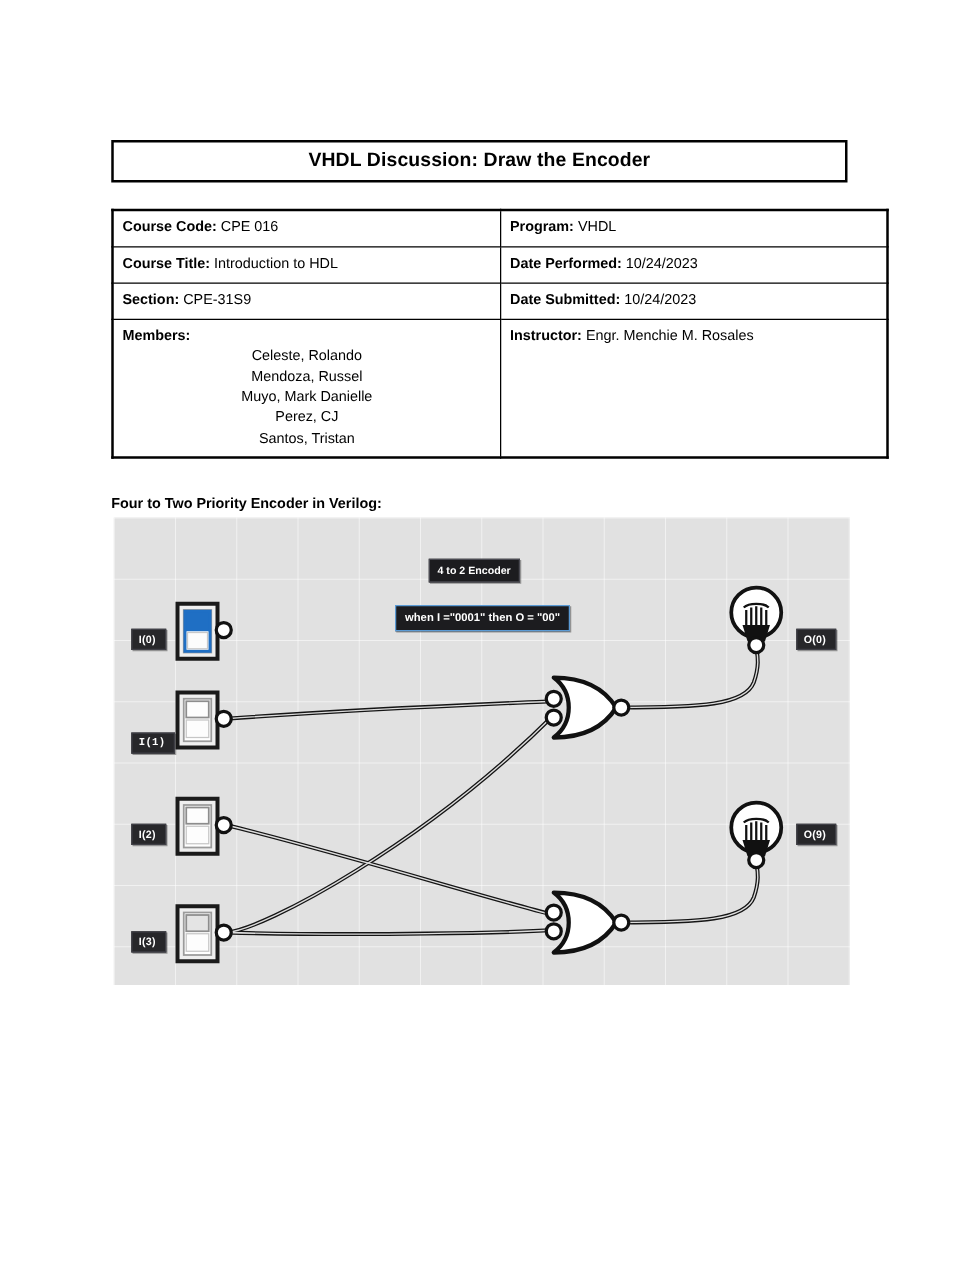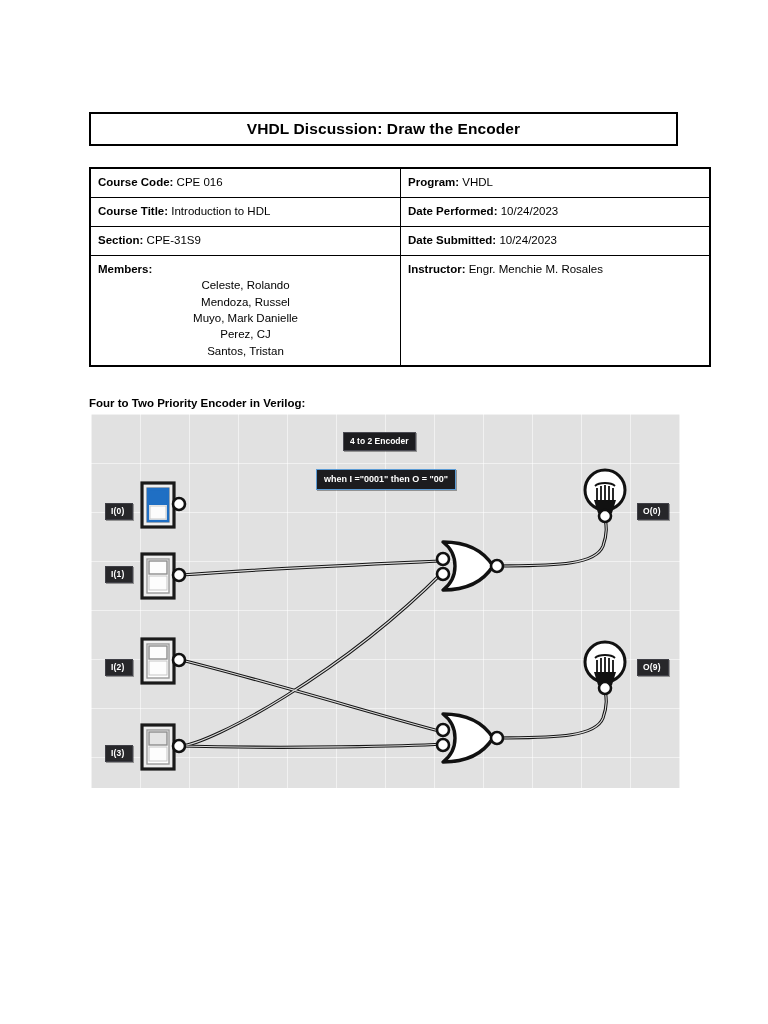--- a/index.html
+++ b/index.html
@@ -128,20 +128,21 @@
   .annot {
     position: absolute;
     background: #1c1c1f;
     color: #ffffff;
     font-size: 8.5px;
     font-weight: bold;
     padding: 4px 6px;
     line-height: 1;
     white-space: nowrap;
     box-shadow: 1px 1px 0 rgba(0,0,0,0.35);
+    margin-top: 15px;
   }
   .annot.encoder-title {
     border: 1px solid #4a4a52;
   }
   .annot.condition {
     border: 1px solid #5b9bd5;
     font-size: 9px;
     padding: 5px 7px;
   }
 </style>
@@ -312,21 +313,21 @@
 
         <circle cx="406" cy="152" r="6"></circle>
         <circle cx="406" cy="324" r="6"></circle>
 
         <circle cx="514" cy="102" r="6"></circle>
         <circle cx="514" cy="274" r="6"></circle>
       </g>
     </svg>
 
     <div class="io-badge" style="left:14px; top:89px;">I(0)</div>
-    <div class="io-badge" style="left:14px; top:152px;">I(1)</div>
+    <div class="io-badge" style="left:14px; top:172px;font-family:Liberation Mono, monospace;">I(1)</div>
     <div class="io-badge" style="left:14px; top:245px;">I(2)</div>
     <div class="io-badge" style="left:14px; top:331px;">I(3)</div>
 
     <div class="io-badge" style="left:546px; top:89px;">O(0)</div>
     <div class="io-badge" style="left:546px; top:245px;">O(9)</div>
 
     <div class="annot encoder-title" style="left:252px; top:18px;">4 to 2 Encoder</div>
     <div class="annot condition" style="left:225px; top:55px;">when I ="0001" then O = "00"</div>
 
   </div>

